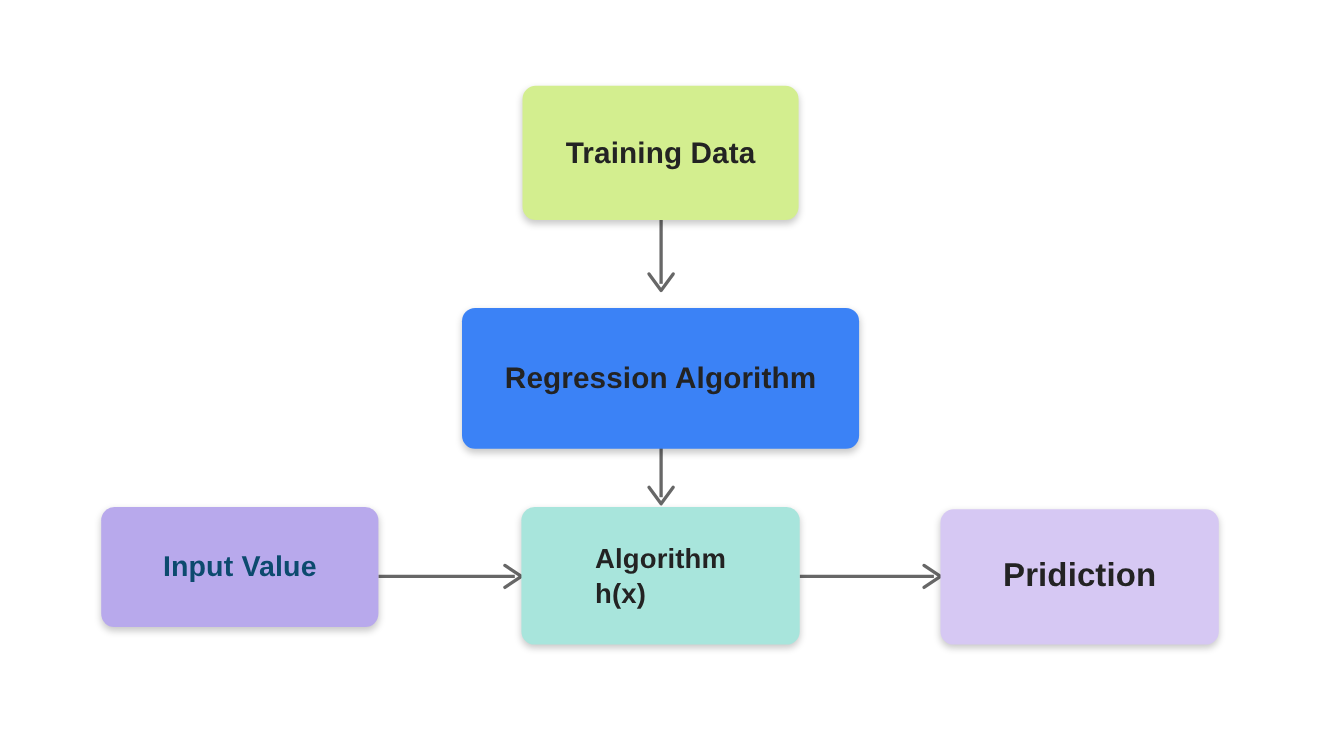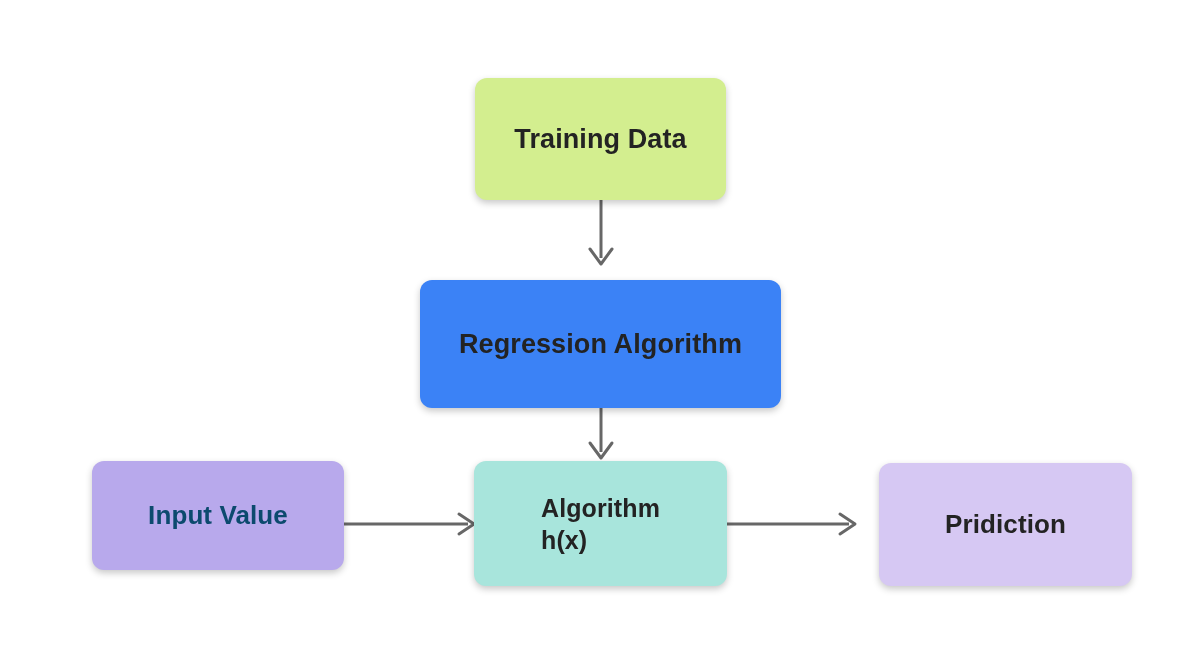--- a/index.html
+++ b/index.html
@@ -59,22 +59,21 @@
   #node-input-value {
     left: 92px; top: 461px; width: 252px; height: 126px;
     font-size: 26px;
   }
   #node-hypotheses {
     left: 474px; top: 461px; width: 253px; height: 125px;
     font-size: 25px;
   }
   #node-pridiction {
     left: 855px; top: 463px; width: 253px; height: 123px;
-    font-size: 26px;
-    margin-left: 24px;
+    font-size: 30px;
   }
 </style>
 </head>
 <body>
 
 <div id="diagram-canvas" style="background: rgb(255, 255, 255);">
 
   <svg id="connector-layer" viewBox="0 0 1200 664" xmlns="http://www.w3.org/2000/svg">
 
     <g>

